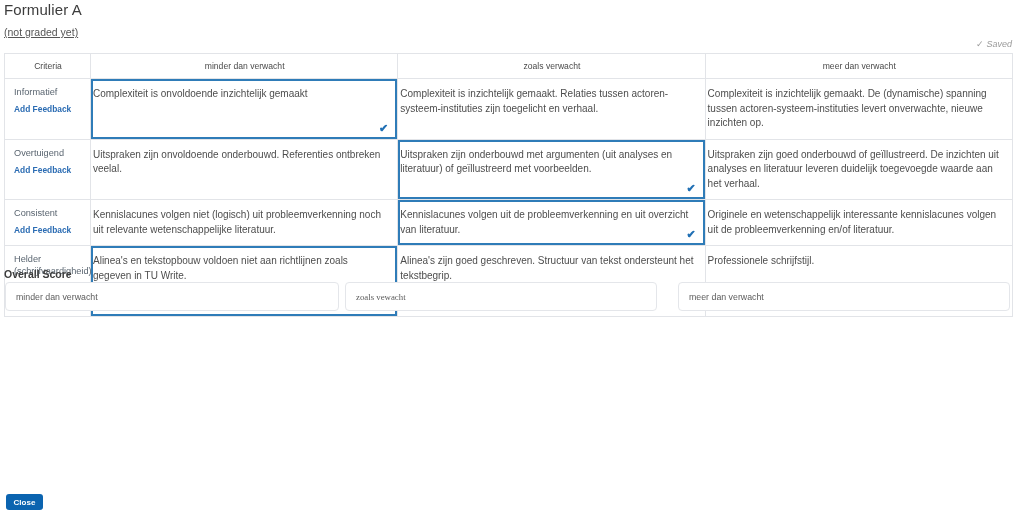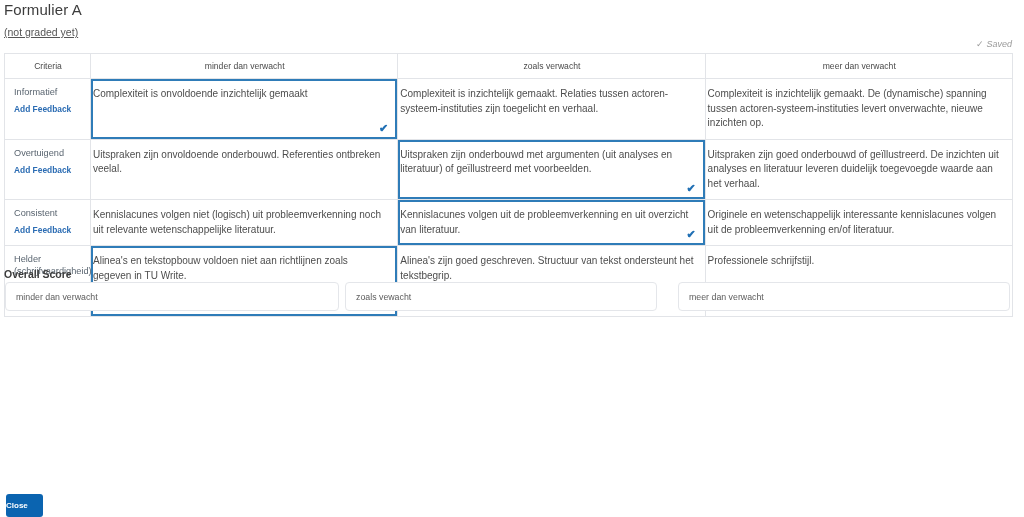--- a/index.html
+++ b/index.html
@@ -146,41 +146,41 @@
     background: #ffffff;
     box-sizing: border-box;
     cursor: pointer;
   }
   .score-box .sb-text {
     font-size: 8.8px;
     color: #5c5c5c;
     padding: 9px 0 0 10px;
   }
   #score-box-0 { left: 5px;   width: 334px; }
-  #score-box-1 { left: 345px; width: 312px; }
+  #score-box-1 { left: 345px; width: 312px; font-family: Liberation Serif, serif; }
   #score-box-2 { left: 678px; width: 332px; }
 
   
   #close-button {
     position: absolute;
     left: 6px;
     top: 494px;
     width: 37px;
-    height: 23px;
+    height: 16px;
     background: #0b64b0;
     border: none;
     border-radius: 3px;
     color: #ffffff;
     font-family: "Liberation Sans", sans-serif;
     font-size: 8px;
     font-weight: bold;
     cursor: pointer;
     padding: 0;
     line-height: 17px;
-    text-align: left;
+    text-align: center;
   }
 </style>
 </head>
 <body>
 
 <div id="page-title">Formulier A</div>
 <div id="grade-status">(not graded yet)</div>
 <div id="saved-indicator">
   <span class="sv-check">✓</span>
   <span>Saved</span>

